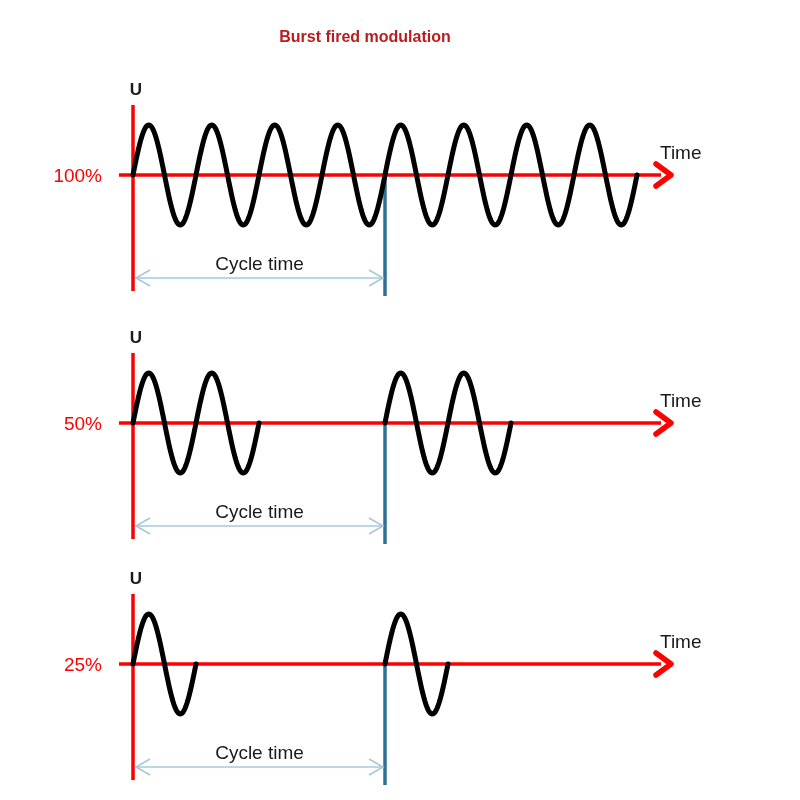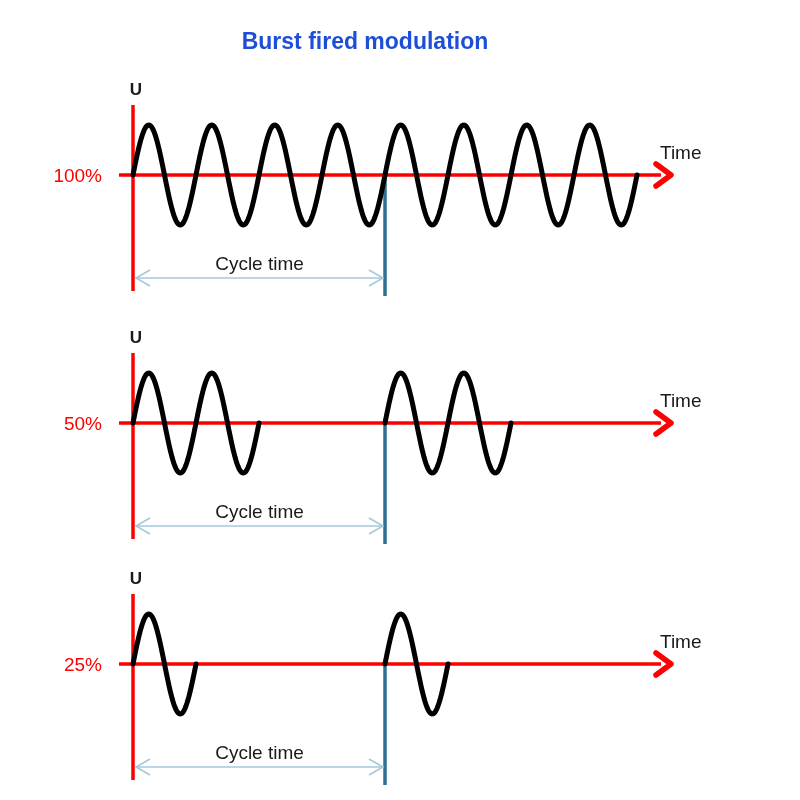--- a/index.html
+++ b/index.html
@@ -13,23 +13,23 @@
     width: 800px;
     height: 800px;
     background: #ffffff;
     overflow: hidden;
   }
   .title {
     position: absolute;
     top: 28px;
     left: 365px;
     transform: translateX(-50%);
-    font-size: 23px;
+    font-size: 16px;
     font-weight: bold;
-    color: #1d4ed8;
+    color: #b91c1c;
     white-space: nowrap;
   }
   svg.diagram {
     position: absolute;
     left: 0;
     top: 0;
   }
   svg.diagram text {
     font-family: "Liberation Sans", sans-serif;
   }

